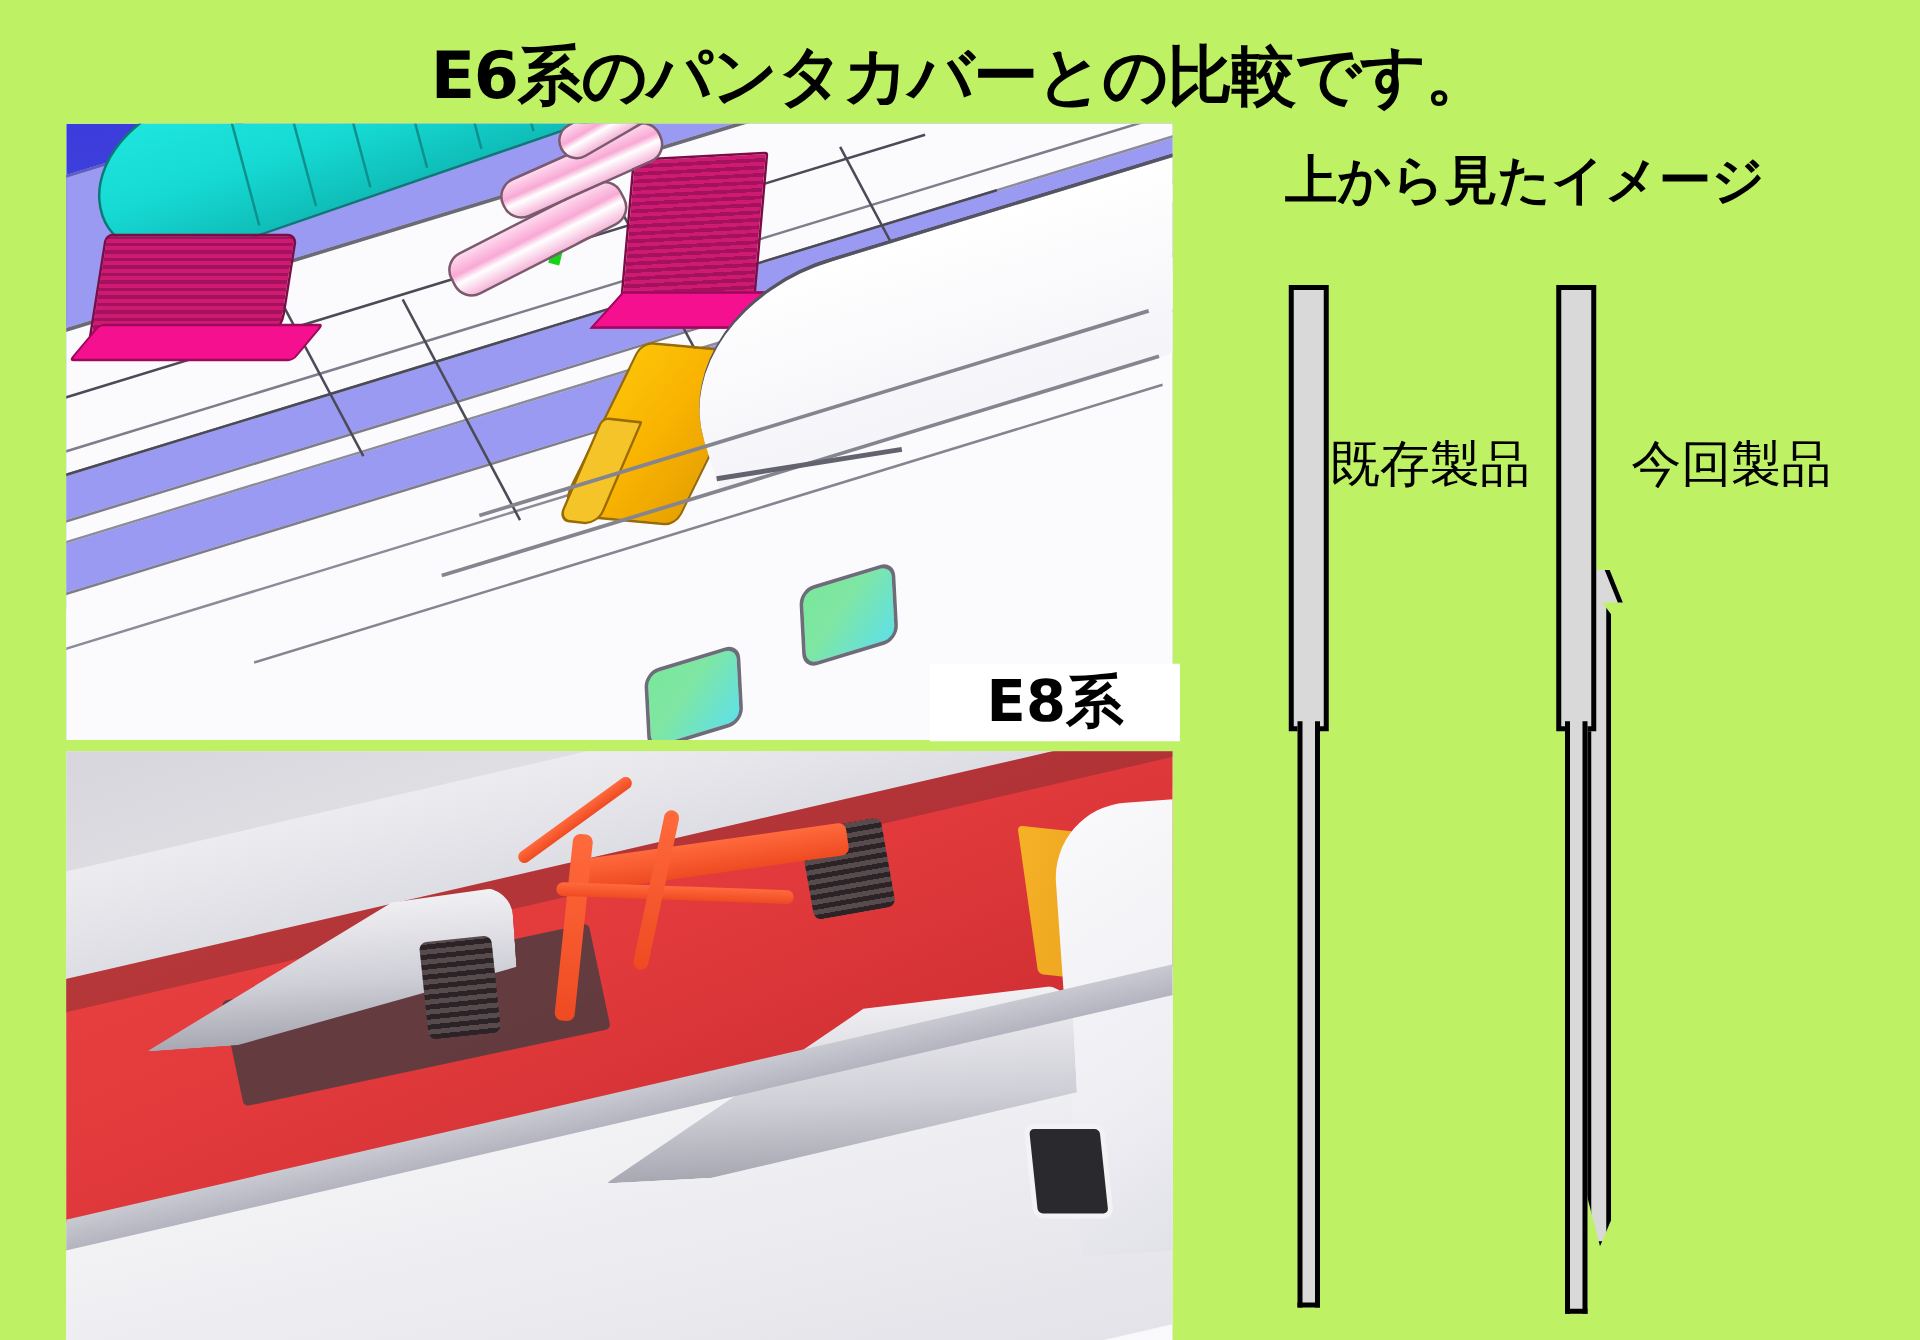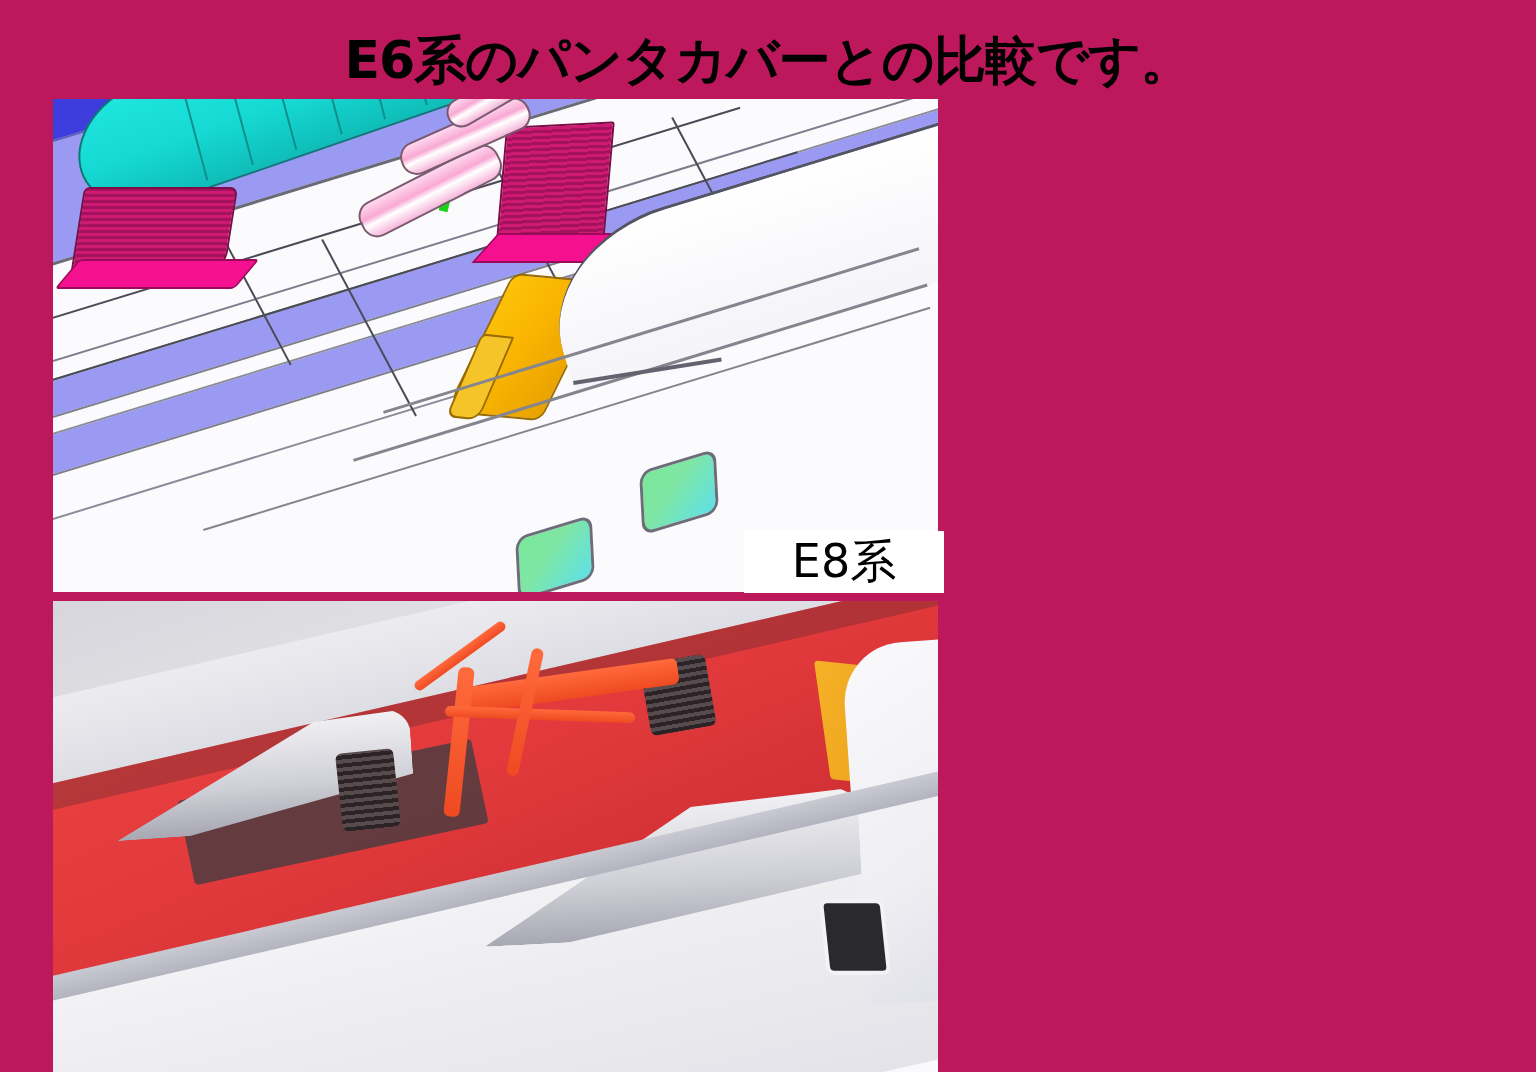--- a/index.html
+++ b/index.html
@@ -11,21 +11,21 @@
     width: 1536px;
     height: 1072px;
     position: relative;
     overflow: hidden;
     font-family: "Liberation Sans", "DejaVu Sans", sans-serif;
   }
 
   .page {
     position: absolute;
     inset: 0;
-    background: #be185d;
+    background: #bef264;
   }
 
   
   .title {
     position: absolute;
     left: 0;
     top: 26px;
     width: 1536px;
     text-align: center;
     font-size: 52px;
@@ -235,21 +235,21 @@
     transform: rotate(-17deg) skewX(-14deg);
   }
   .cad-w1 { left: 462px; top: 428px; }
   .cad-w2 { left: 586px; top: 362px; }
 
   
   .label-box {
     position: absolute;
     background: #ffffff;
     color: #000;
-    font-weight: normal;
+    font-weight: bold;
     font-family: "DejaVu Sans", "Liberation Sans", sans-serif;
     display: flex;
     align-items: center;
     justify-content: center;
     white-space: nowrap;
   }
   .label-e8 {
     left: 744px;
     top: 531px;
     width: 200px;
@@ -545,14 +545,27 @@
     <div class="ph-panto ph-p2"></div>
     <div class="ph-panto ph-p3"></div>
     <div class="ph-panto ph-p4"></div>
     <div class="ph-panto ph-p5"></div>
     <div class="ph-fin ph-fin-b"></div>
     <div class="ph-window-dark"></div>
     <div class="ph-skirt"></div>
   </div>
 
 
+  <div class="diagram">
+    <div class="diagram-title">上から見たイメージ</div>
+
+    <div class="bar-head ex-head"></div>
+    <div class="bar-stem ex-stem"></div>
+    <div class="bar-label lbl-existing">既存製品</div>
+
+    <div class="bar-flange cu-flange"></div>
+    <div class="cu-flange-top"></div>
+    <div class="bar-head cu-head"></div>
+    <div class="bar-stem cu-stem"></div>
+    <div class="bar-label lbl-current">今回製品</div>
+  </div>
 
 </div>
 
 </body></html>

